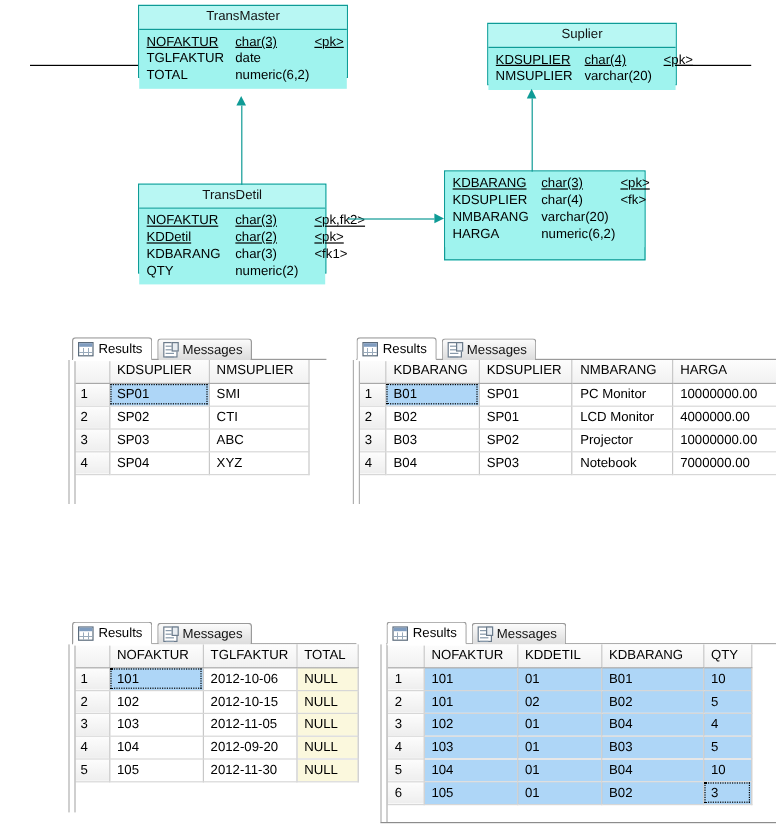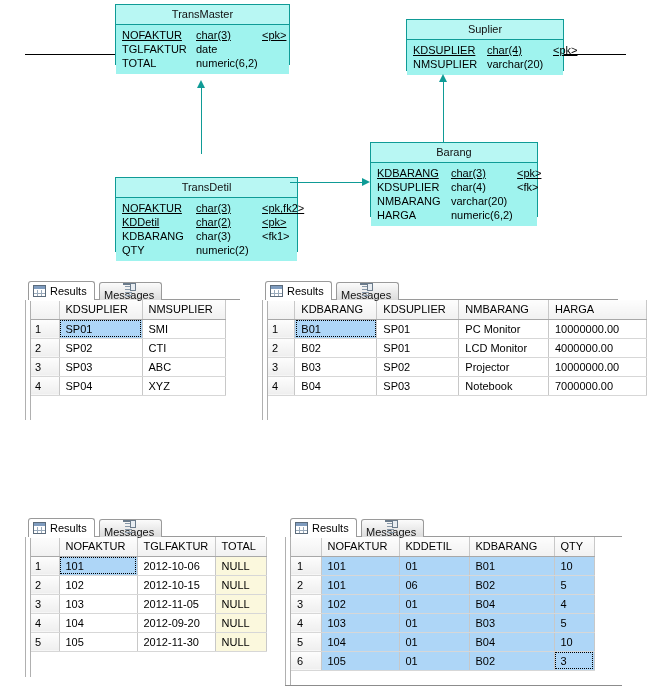--- a/index.html
+++ b/index.html
@@ -35,35 +35,35 @@
     border-bottom:8px solid #0f9b96;
   }
   .arrow-right{
     position:absolute;width:0;height:0;
     border-top:4px solid transparent;border-bottom:4px solid transparent;
     border-left:8px solid #0f9b96;
   }
   .rule{position:absolute;height:1px;background:#000;}
 
   
-  .panel{position:absolute;}
+  .panel{position:absolute;margin-left:32px;}
   .tabstrip{position:relative;height:19px;}
   .tabstrip:after{
     content:"";position:absolute;left:0;right:0;bottom:0;height:1px;background:#9a9a9a;
   }
   .tab{
     position:absolute;bottom:0;height:18px;box-sizing:border-box;
     display:flex;align-items:center;gap:4px;padding:0 7px 0 4px;
     border:1px solid #9a9a9a;border-bottom:none;
     border-radius:3px 3px 0 0;font-size:11px;color:#000;
   }
   .tab.active{background:#ffffff;z-index:3;height:19px;}
   .tab.inactive{
     background:linear-gradient(to bottom,#fbfbfb 0%,#eaeaea 55%,#dcdcdc 100%);
-    z-index:2;color:#111;flex-direction:column;
+    z-index:2;color:#111;
   }
   .tab.active:after{content:"";position:absolute;left:0;right:0;bottom:-1px;height:2px;background:#fff;}
 
   .ico{display:inline-block;position:relative;}
   .ico-grid{width:13px;height:12px;border:1px solid #5b6b7b;background:#fff;box-sizing:border-box;}
   .ico-grid:before{
     content:"";position:absolute;left:0;top:0;right:0;height:3px;background:#7f9cbf;
   }
   .ico-grid:after{
     content:"";position:absolute;left:0;top:4px;right:0;bottom:0;
@@ -141,21 +141,21 @@
         <span class="a-key u">&lt;pk&gt;</span>
       </div>
       <div class="attr">
         <span class="a-name">NMSUPLIER</span>
         <span class="a-type">varchar(20)</span>
         <span class="a-key"></span>
       </div>
     </div>
   </div>
 
-  <div class="ent" style="left:115px;top:153px;width:183px;height:75px;margin-top:24px;">
+  <div class="ent" style="left:115px;top:153px;width:157px;height:75px;">
     <div class="ent-title">TransDetil</div>
     <div class="ent-body">
       <div class="attr">
         <span class="a-name u">NOFAKTUR</span>
         <span class="a-type u">char(3)</span>
         <span class="a-key u">&lt;pk,fk2&gt;</span>
       </div>
       <div class="attr">
         <span class="a-name u">KDDetil</span>
         <span class="a-type u">char(2)</span>
@@ -168,21 +168,20 @@
       </div>
       <div class="attr">
         <span class="a-name">QTY</span>
         <span class="a-type">numeric(2)</span>
         <span class="a-key"></span>
       </div>
     </div>
   </div>
 
   <div class="ent" style="left:370px;top:142px;width:168px;height:75px;">
-    <div class="ent-title">Barang</div>
     <div class="ent-body">
       <div class="attr">
         <span class="a-name u">KDBARANG</span>
         <span class="a-type u">char(3)</span>
         <span class="a-key u">&lt;pk&gt;</span>
       </div>
       <div class="attr">
         <span class="a-name">KDSUPLIER</span>
         <span class="a-type">char(4)</span>
         <span class="a-key">&lt;fk&gt;</span>
@@ -398,21 +397,21 @@
         <tr>
           <td class="gutter">1</td>
           <td class="sel">101</td>
           <td class="sel">01</td>
           <td class="sel">B01</td>
           <td class="sel">10</td>
         </tr>
         <tr>
           <td class="gutter">2</td>
           <td class="sel">101</td>
-          <td class="sel">06</td>
+          <td class="sel">02</td>
           <td class="sel">B02</td>
           <td class="sel">5</td>
         </tr>
         <tr>
           <td class="gutter">3</td>
           <td class="sel">102</td>
           <td class="sel">01</td>
           <td class="sel">B04</td>
           <td class="sel">4</td>
         </tr>

